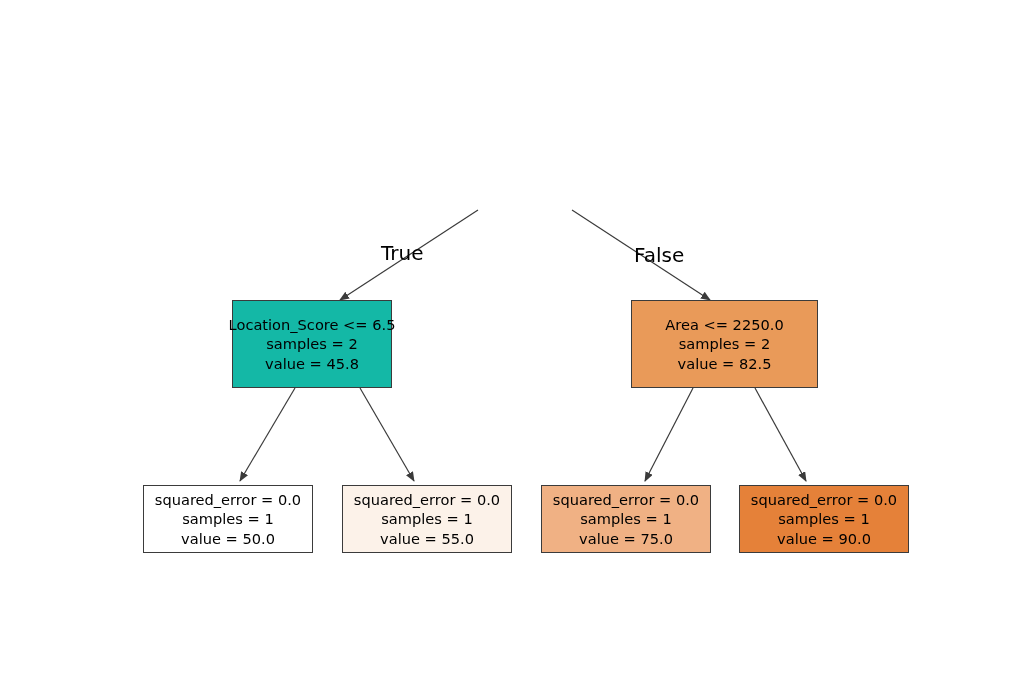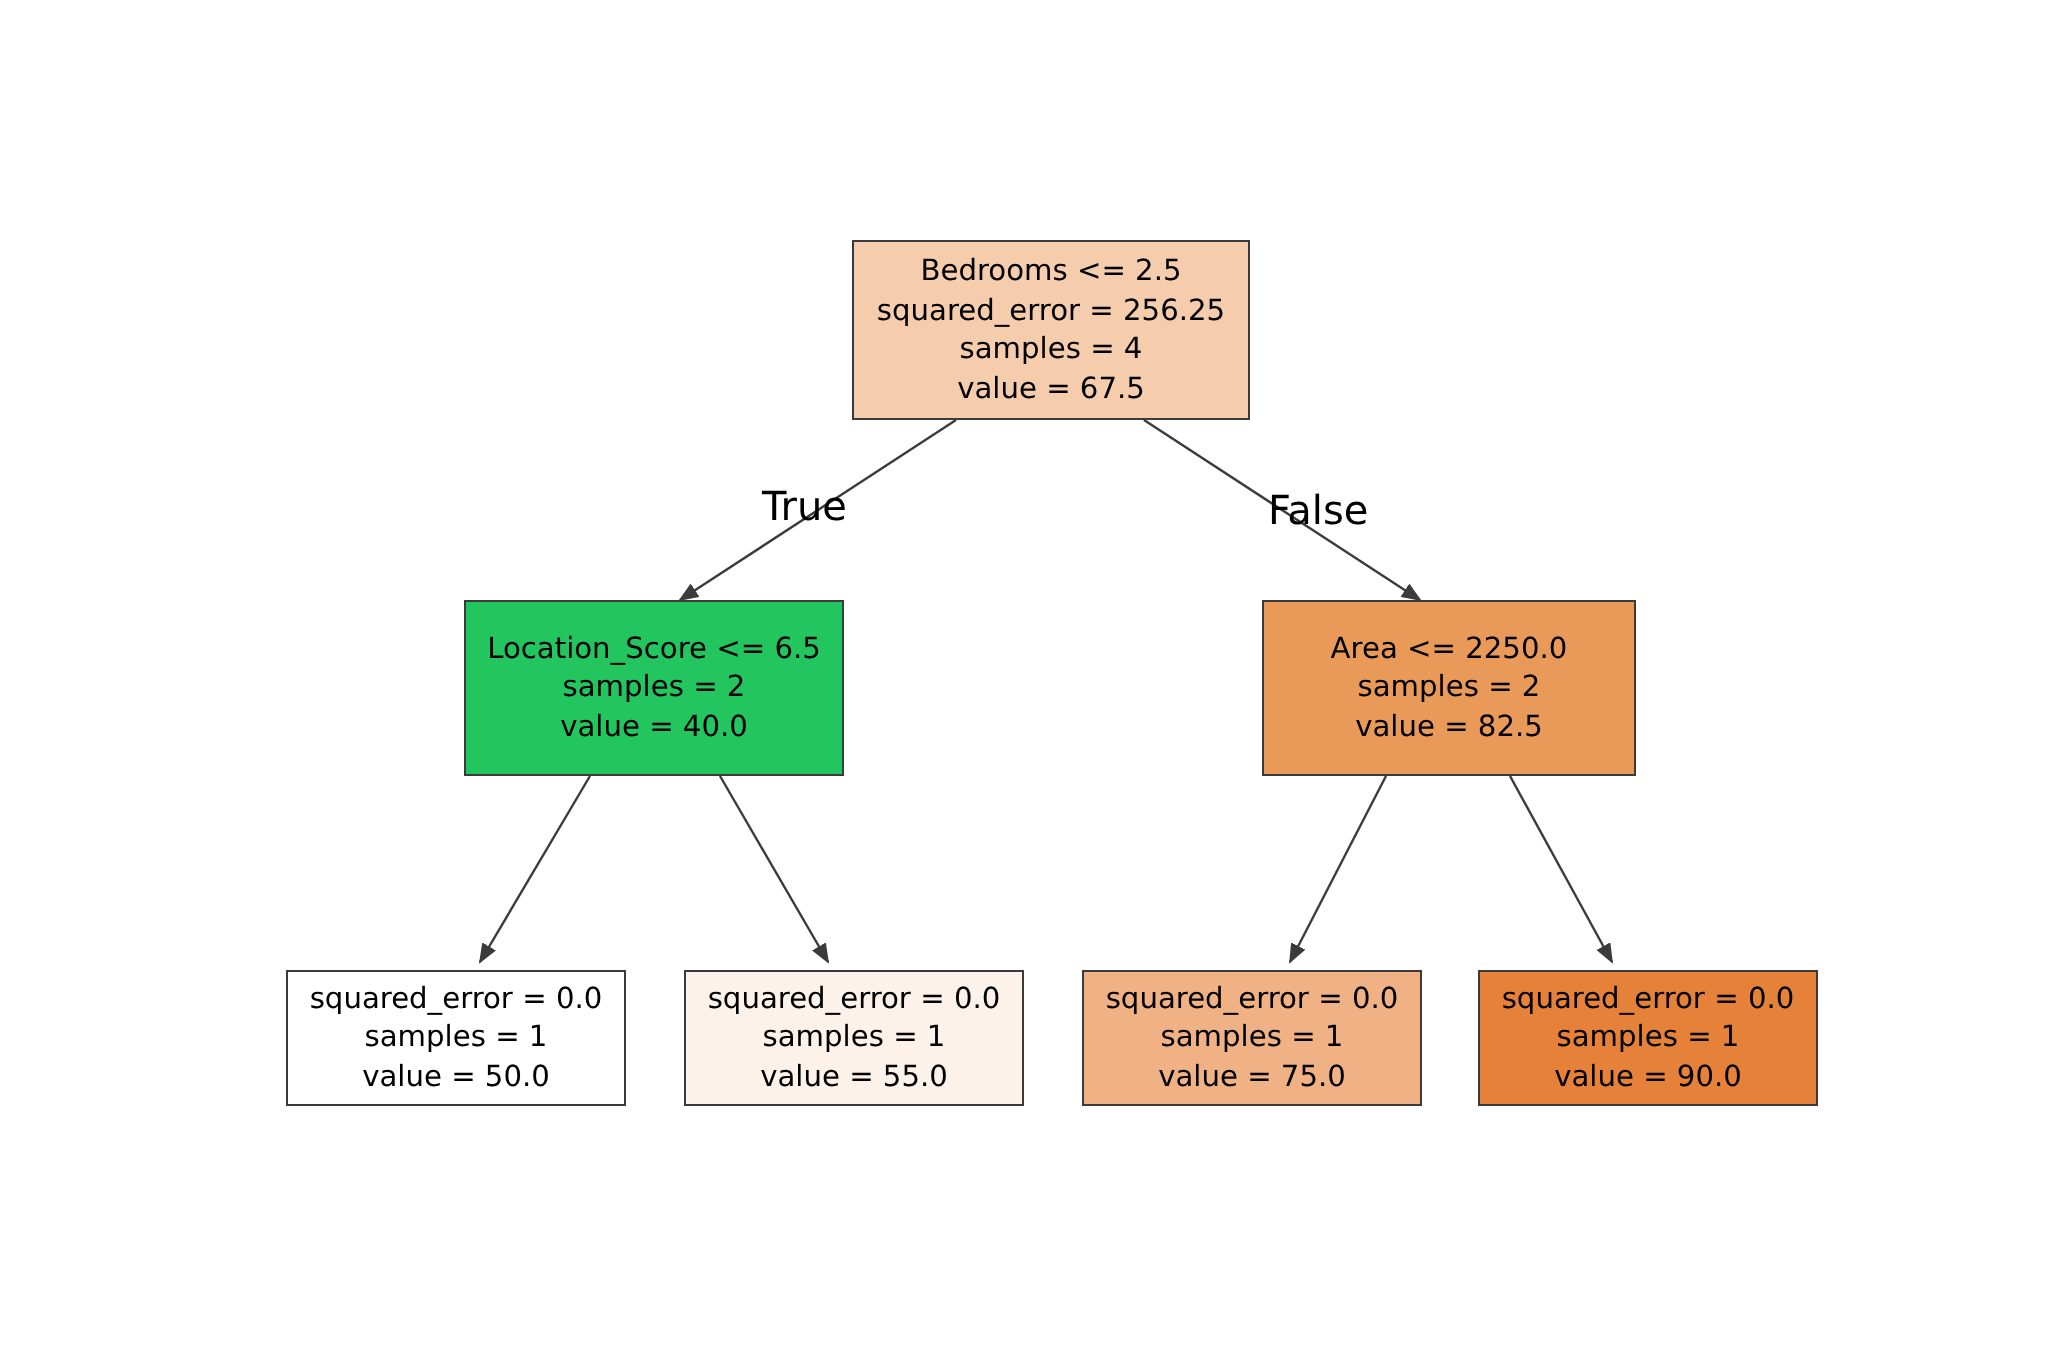--- a/index.html
+++ b/index.html
@@ -67,31 +67,25 @@
 
     <line x1="295" y1="388" x2="240" y2="481" stroke="#3b3b3b" stroke-width="1.2" marker-end="url(#arrowhead)"></line>
 
     <line x1="360" y1="388" x2="414" y2="481" stroke="#3b3b3b" stroke-width="1.2" marker-end="url(#arrowhead)"></line>
 
     <line x1="693" y1="388" x2="645" y2="481" stroke="#3b3b3b" stroke-width="1.2" marker-end="url(#arrowhead)"></line>
 
     <line x1="755" y1="388" x2="806" y2="481" stroke="#3b3b3b" stroke-width="1.2" marker-end="url(#arrowhead)"></line>
   </svg>
 
-  <div class="tree-node" style="left: 426px; top: 120px; width: 199px; height: 90px; background: rgb(245, 205, 173); border-color: rgb(59, 59, 59); color: rgb(0, 0, 0);">
-    <span class="node-line">Bedrooms &lt;= 2.5</span>
-    <span class="node-line">squared_error = 256.25</span>
-    <span class="node-line">samples = 4</span>
-    <span class="node-line">value = 67.5</span>
-  </div>
 
-  <div class="tree-node" style="left: 232px; top: 300px; width: 190px; height: 88px; background: #22c55e; border-color: rgb(59, 59, 59); color: rgb(0, 0, 0);">
+  <div class="tree-node" style="left: 232px; top: 300px; width: 160px; height: 88px; background: #14b8a6; border-color: rgb(59, 59, 59); color: rgb(0, 0, 0);">
     <span class="node-line">Location_Score &lt;= 6.5</span>
     <span class="node-line">samples = 2</span>
-    <span class="node-line">value = 40.0</span>
+    <span class="node-line">value = 45.8</span>
   </div>
 
   <div class="tree-node" style="left: 631px; top: 300px; width: 187px; height: 88px; background: rgb(233, 154, 89); border-color: rgb(59, 59, 59); color: rgb(0, 0, 0); justify-content: center;">
     <span class="node-line">Area &lt;= 2250.0</span>
     <span class="node-line">samples = 2</span>
     <span class="node-line">value = 82.5</span>
   </div>
 
   <div class="tree-node" style="left: 143px; top: 485px; width: 170px; height: 68px; background: rgb(255, 255, 255); border-color: rgb(59, 59, 59); color: rgb(0, 0, 0);">
     <span class="node-line">squared_error = 0.0</span>

